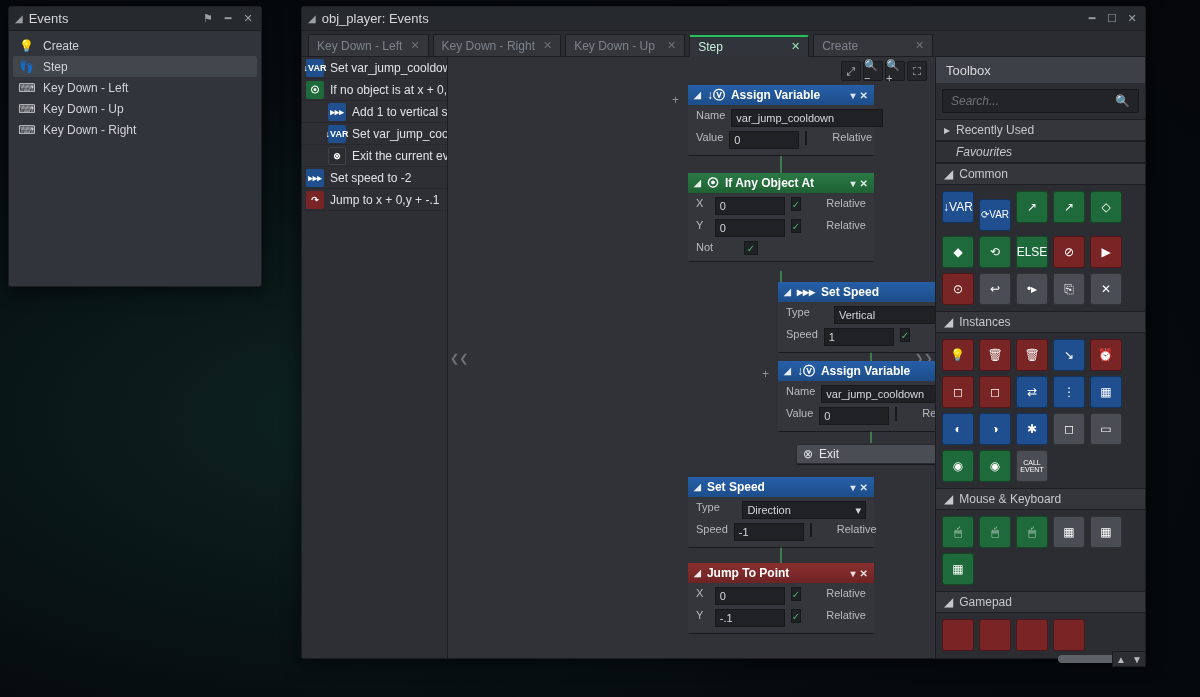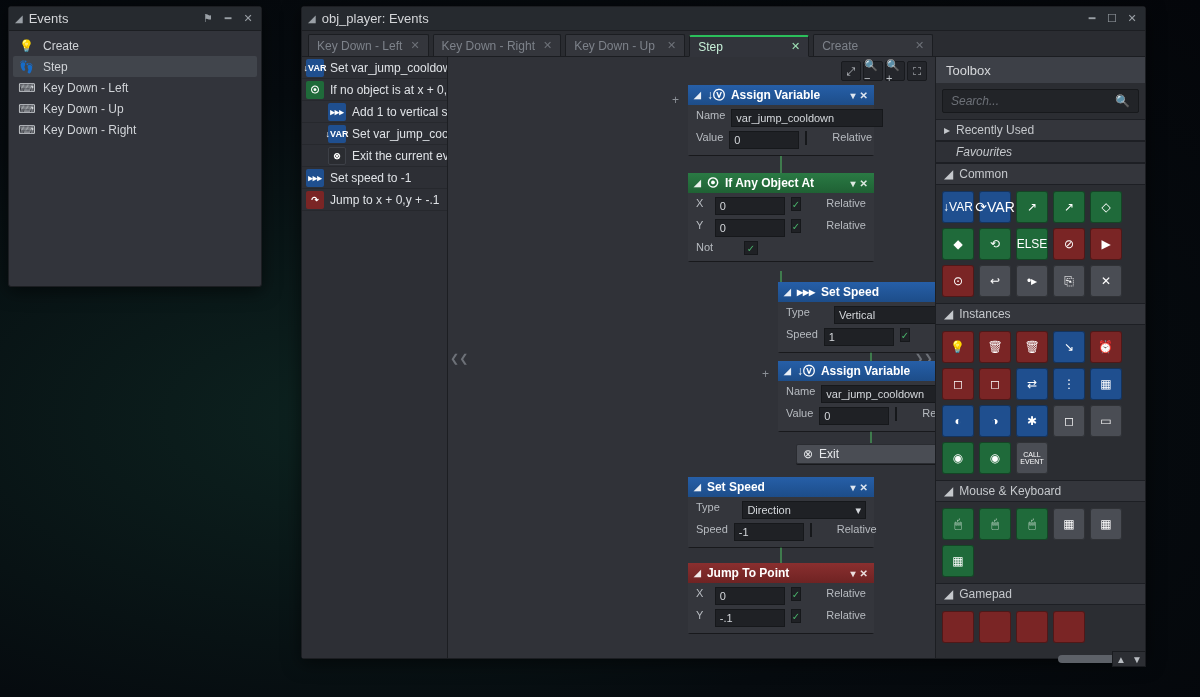--- a/index.html
+++ b/index.html
@@ -250,21 +250,21 @@
         <div class="act-row indent">
           <span class="act-ic ic-blue">↓VAR</span>
                <span>Set var_jump_cooldo</span>
         </div>
         <div class="act-row indent">
           <span class="act-ic ic-dark">⊗</span>
                <span>Exit the current even</span>
         </div>
         <div class="act-row">
           <span class="act-ic ic-blue">▸▸▸</span>
-               <span>Set speed to -1</span>
+               <span>Set speed to -2</span>
         </div>
         <div class="act-row">
           <span class="act-ic ic-red">↷</span>
                <span>Jump to x + 0,y + -.1</span>
         </div>
       </div>
 
     <div class="canvas-wrap">
       <div class="zoom-tools">
         <div class="zbtn">⤢</div>
@@ -458,21 +458,21 @@
         <div class="tb-sect" style="background:#2e3036;font-style:italic;">
           <span style="visibility:hidden;">▸</span>
           <span>Favourites</span>
         </div>
         <div class="tb-sect">
           <span>◢</span>
           <span>Common</span>
         </div>
         <div class="tb-grid" id="grid-common">
             <div class="tb-btn tb-blue" style="font-size: 12px; line-height: 1; text-align: center;">↓VAR</div>
-            <div class="tb-btn tb-blue" style="font-size: 14px; line-height: 1; text-align: right;">⟳VAR</div>
+            <div class="tb-btn tb-blue" style="font-size: 10px; line-height: 1; text-align: right; margin-top: 8px;">⟳VAR</div>
             <div class="tb-btn tb-green" style="font-size: 12px; line-height: 1; text-align: center;">↗</div>
             <div class="tb-btn tb-green" style="font-size: 12px; line-height: 1; text-align: center;">↗</div>
             <div class="tb-btn tb-green" style="font-size: 12px; line-height: 1; text-align: center;">◇</div>
             <div class="tb-btn tb-green" style="font-size: 12px; line-height: 1; text-align: center;">◆</div>
             <div class="tb-btn tb-green" style="font-size: 12px; line-height: 1; text-align: center;">⟲</div>
             <div class="tb-btn tb-green" style="font-size: 12px; line-height: 1; text-align: center;">ELSE</div>
             <div class="tb-btn tb-red" style="font-size: 12px; line-height: 1; text-align: center;">⊘</div>
             <div class="tb-btn tb-red" style="font-size: 12px; line-height: 1; text-align: center;">▶</div>
             <div class="tb-btn tb-red" style="font-size: 12px; line-height: 1; text-align: center;">⊙</div>
             <div class="tb-btn tb-gray" style="font-size: 12px; line-height: 1; text-align: center;">↩</div>

